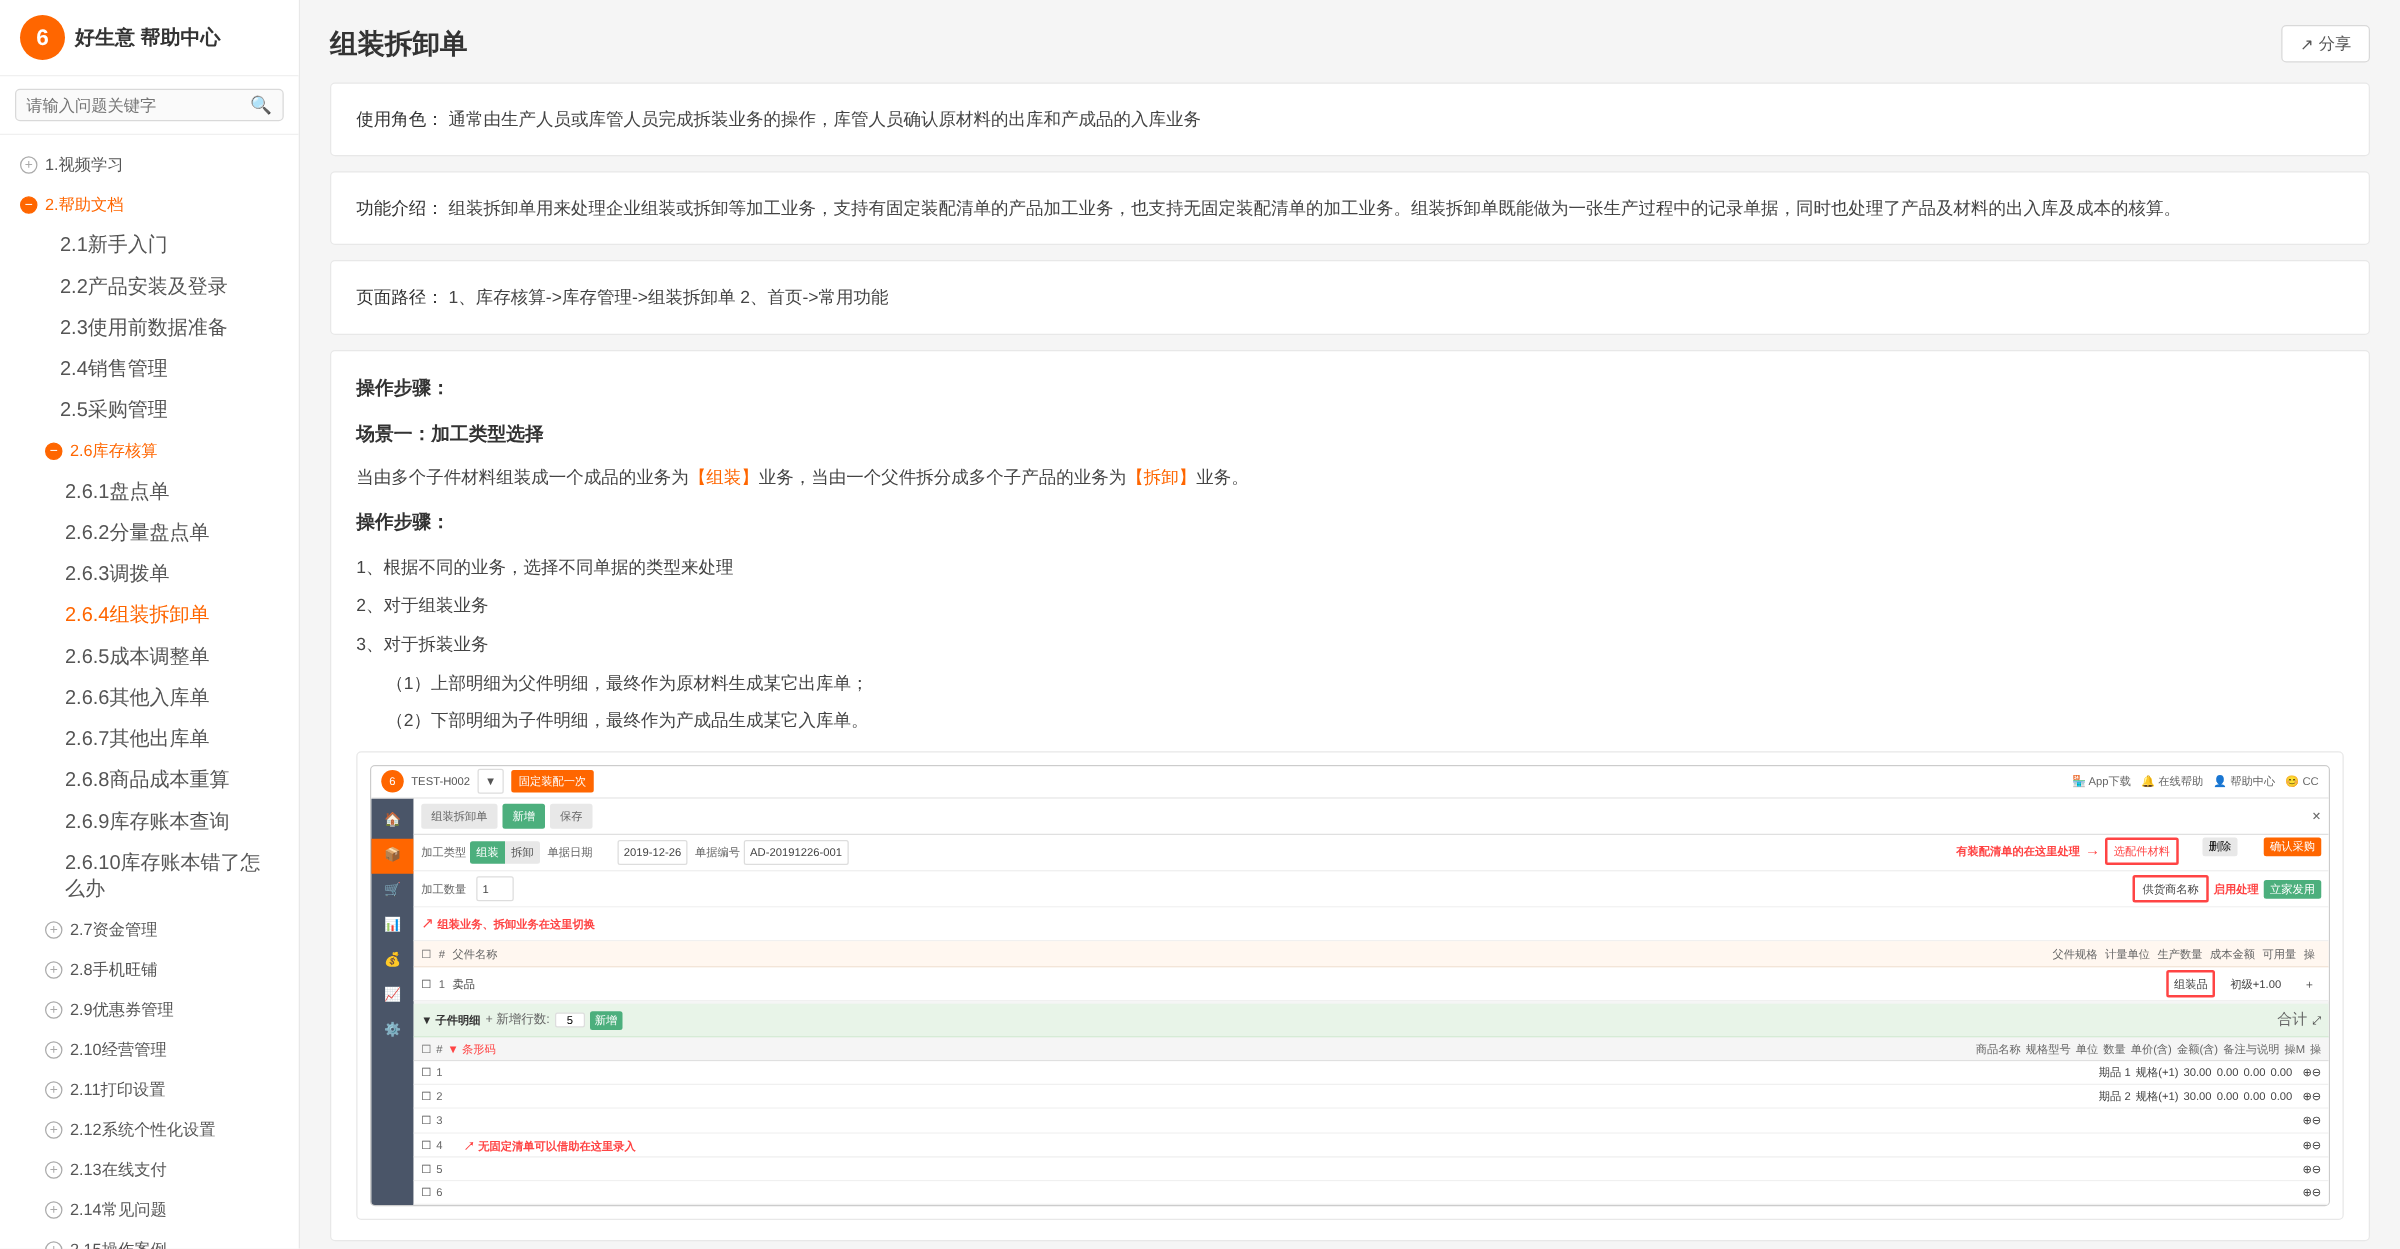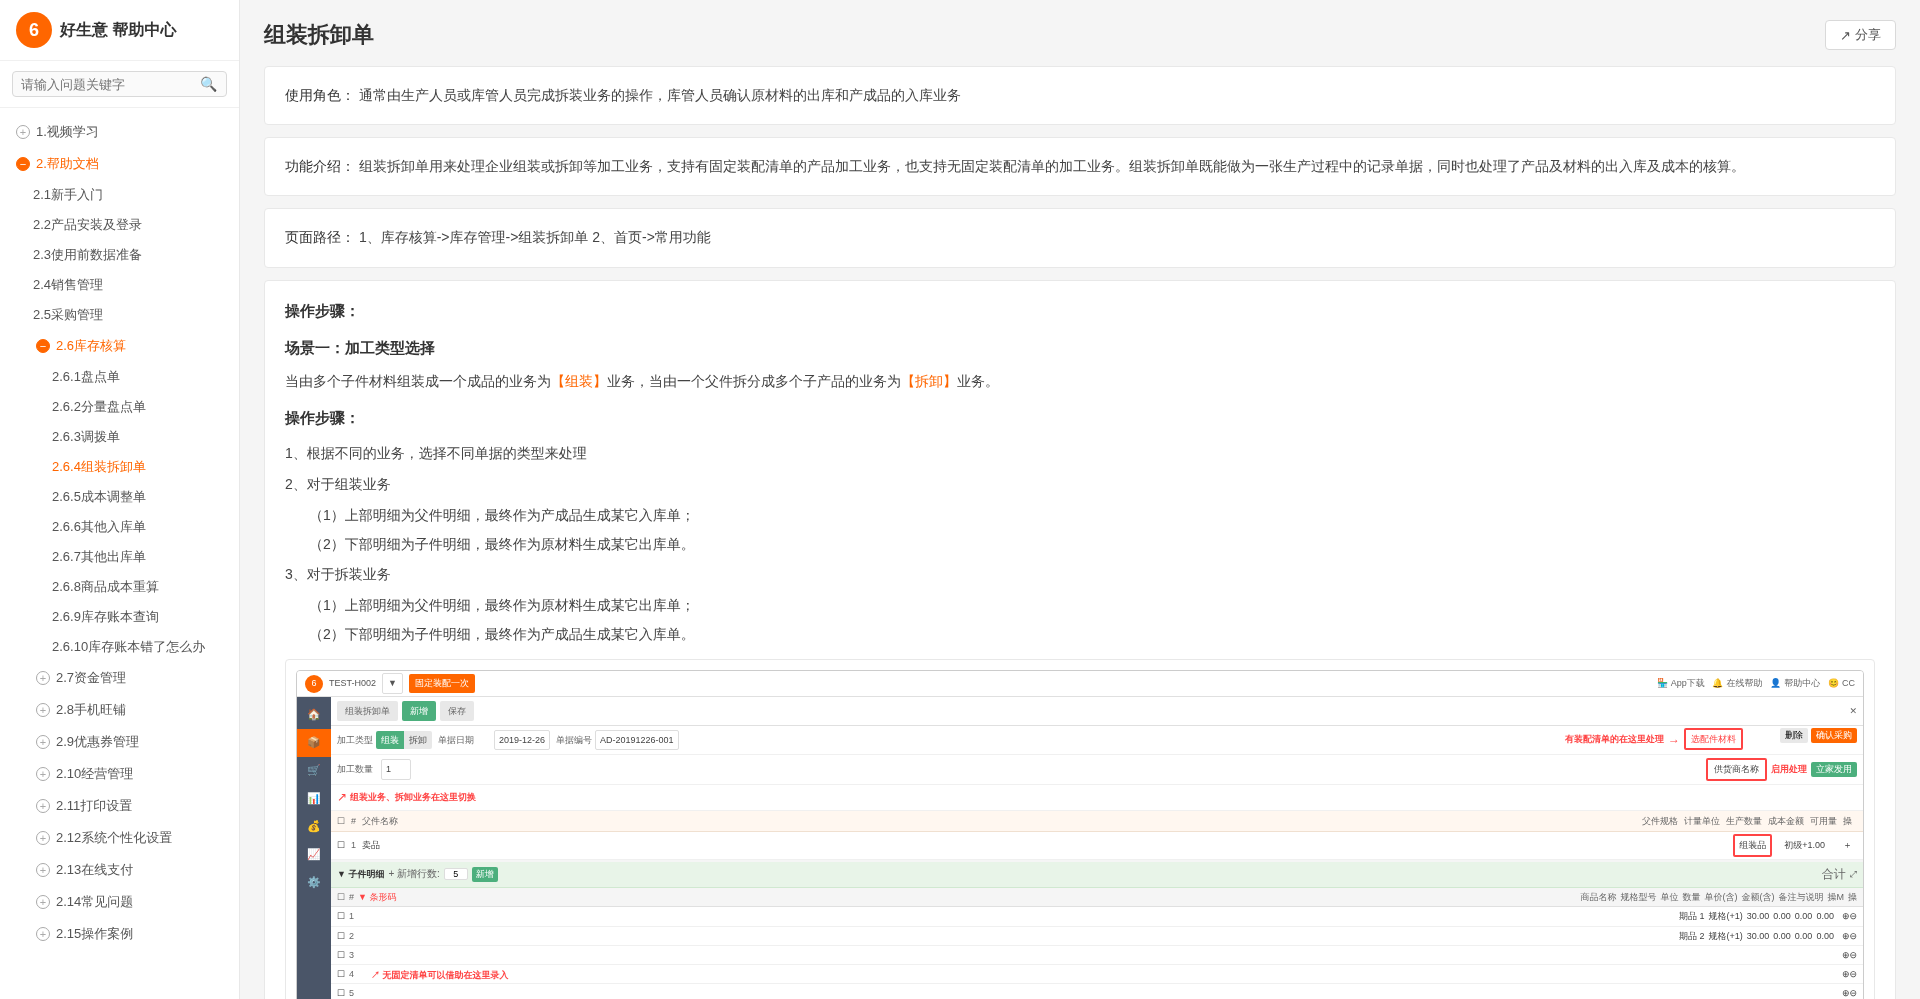--- a/index.html
+++ b/index.html
@@ -62,22 +62,22 @@
       border: 1px solid #aaa;
       border-radius: 50%;
       display: inline-flex; align-items: center; justify-content: center;
       font-size: 11px; margin-right: 6px; color: #aaa; flex-shrink: 0;
     }
     .nav-parent.open .plus-icon { background: #ff6600; border-color: #ff6600; color: #fff; }
     .nav-parent.open { color: #ff6600; }
 
     .nav-children { padding: 0; }
     .nav-child {
-      padding: 6px 16px 6px 33px;
-      font-size: 13px; color: #555; cursor: pointer;
+      padding: 6px 16px 6px 48px;
+      font-size: 16px; color: #555; cursor: pointer;
     }
     .nav-child.active { color: #ff6600; font-weight: 500; }
 
     
     .main-content {
       flex: 1; overflow-y: auto;
       background: #f5f5f5; padding: 20px 24px;
     }
 
     .page-header {
@@ -246,24 +246,20 @@
 
     <div class="scenario-title">场景一：加工类型选择</div>
     <p style="margin-bottom: 10px;">
       当由多个子件材料组装成一个成品的业务为<span class="highlight">【组装】</span>业务，当由一个父件拆分成多个子产品的业务为<span class="highlight">【拆卸】</span>业务。
     </p>
 
     <div class="section-title">操作步骤：</div>
     <ul class="step-list">
       <li>1、根据不同的业务，选择不同单据的类型来处理</li>
       <li>2、对于组装业务</li>
-      <ul class="sub-step-list">
-        <li>（1）上部明细为父件明细，最终作为产成品生成某它入库单；</li>
-        <li>（2）下部明细为子件明细，最终作为原材料生成某它出库单。</li>
-      </ul>
       <li>3、对于拆装业务</li>
       <ul class="sub-step-list">
         <li>（1）上部明细为父件明细，最终作为原材料生成某它出库单；</li>
         <li>（2）下部明细为子件明细，最终作为产成品生成某它入库单。</li>
       </ul>
     </ul>
 
     <div class="screenshot-container">
       <div class="screenshot-img-wrapper">
         <div style="background:#f0f0f0; border:1px solid #ccc; border-radius:4px; overflow:hidden; position:relative;">
@@ -321,21 +317,21 @@
                 <div style="display:flex;align-items:center;gap:3px;">
                   <span style="font-size:9px;color:#666;">单据编号</span>
                   <span style="font-size:9px;border:1px solid #ddd;padding:1px 4px;background:#fff;border-radius:2px;">AD-20191226-001</span>
                 </div>
 
                 <div style="position:absolute;right:120px;top:2px;display:flex;align-items:center;gap:4px;">
                   <span style="font-size:9px;color:#ff4444;font-weight:bold;background:rgba(255,255,255,0.9);">有装配清单的在这里处理</span>
                   <span style="color:#ff4444;font-size:12px;">→</span>
                   <div style="border:2px solid #ff4444;padding:1px 5px;font-size:9px;background:#fff;border-radius:2px;color:#ff4444;">选配件材料</div>
                 </div>
-                <div style="position:absolute;right:6px;top:2px;display:flex;gap:3px;">
+                <div style="position:absolute;right:6px;top:2px;display:flex;gap:21px;">
                   <button style="font-size:9px;background:#e8e8e8;border:none;border-radius:2px;padding:1px 5px;cursor:pointer;">删除</button>
                   <button style="font-size:9px;background:#ff6600;color:#fff;border:none;border-radius:2px;padding:1px 5px;cursor:pointer;">确认采购</button>
                 </div>
               </div>
 
               <div style="background:#fff;padding:3px 6px;display:flex;align-items:center;gap:8px;border-bottom:1px solid #f0f0f0;">
                 <span style="font-size:9px;color:#666;">加工数量</span>
                 <span style="font-size:9px;border:1px solid #ddd;padding:1px 4px;background:#fff;border-radius:2px;min-width:30px;">1</span>
 
                 <div style="display:flex;align-items:center;gap:4px;margin-left:auto;">

